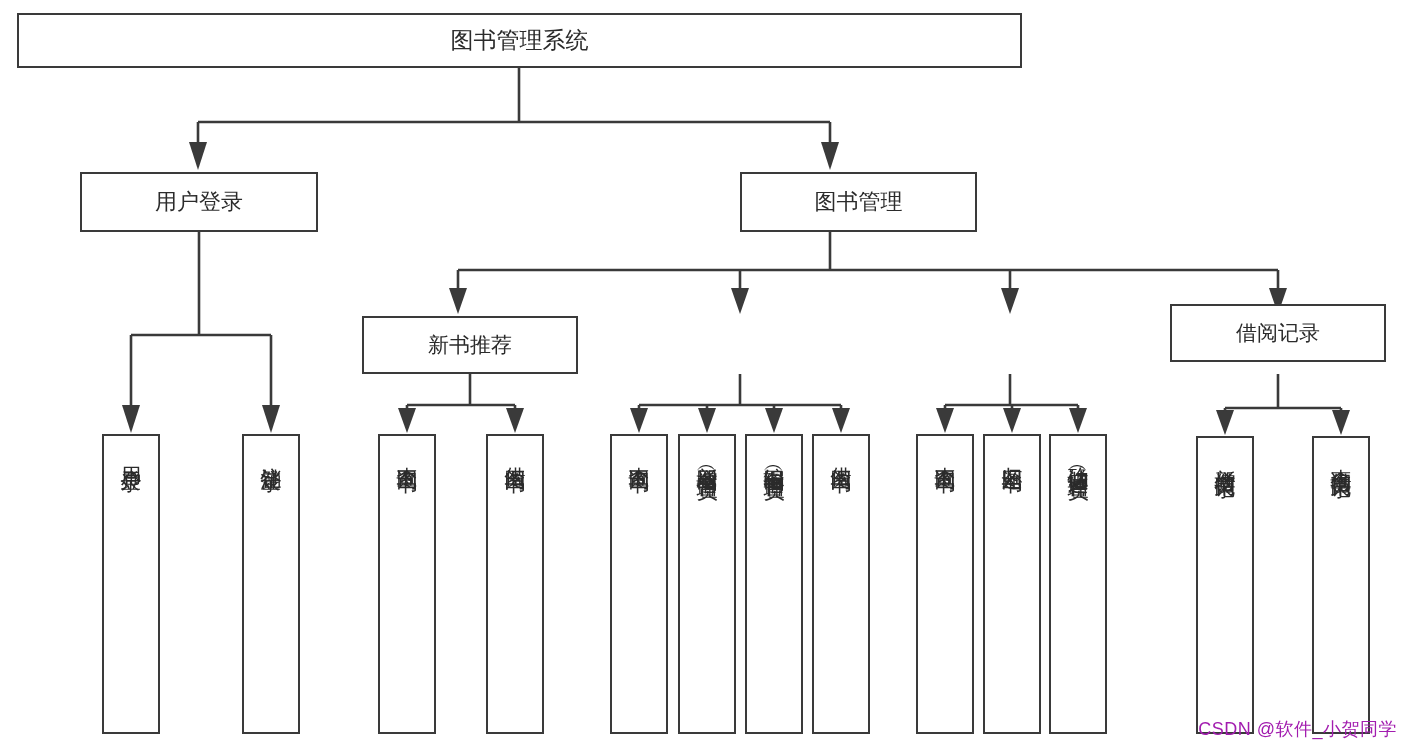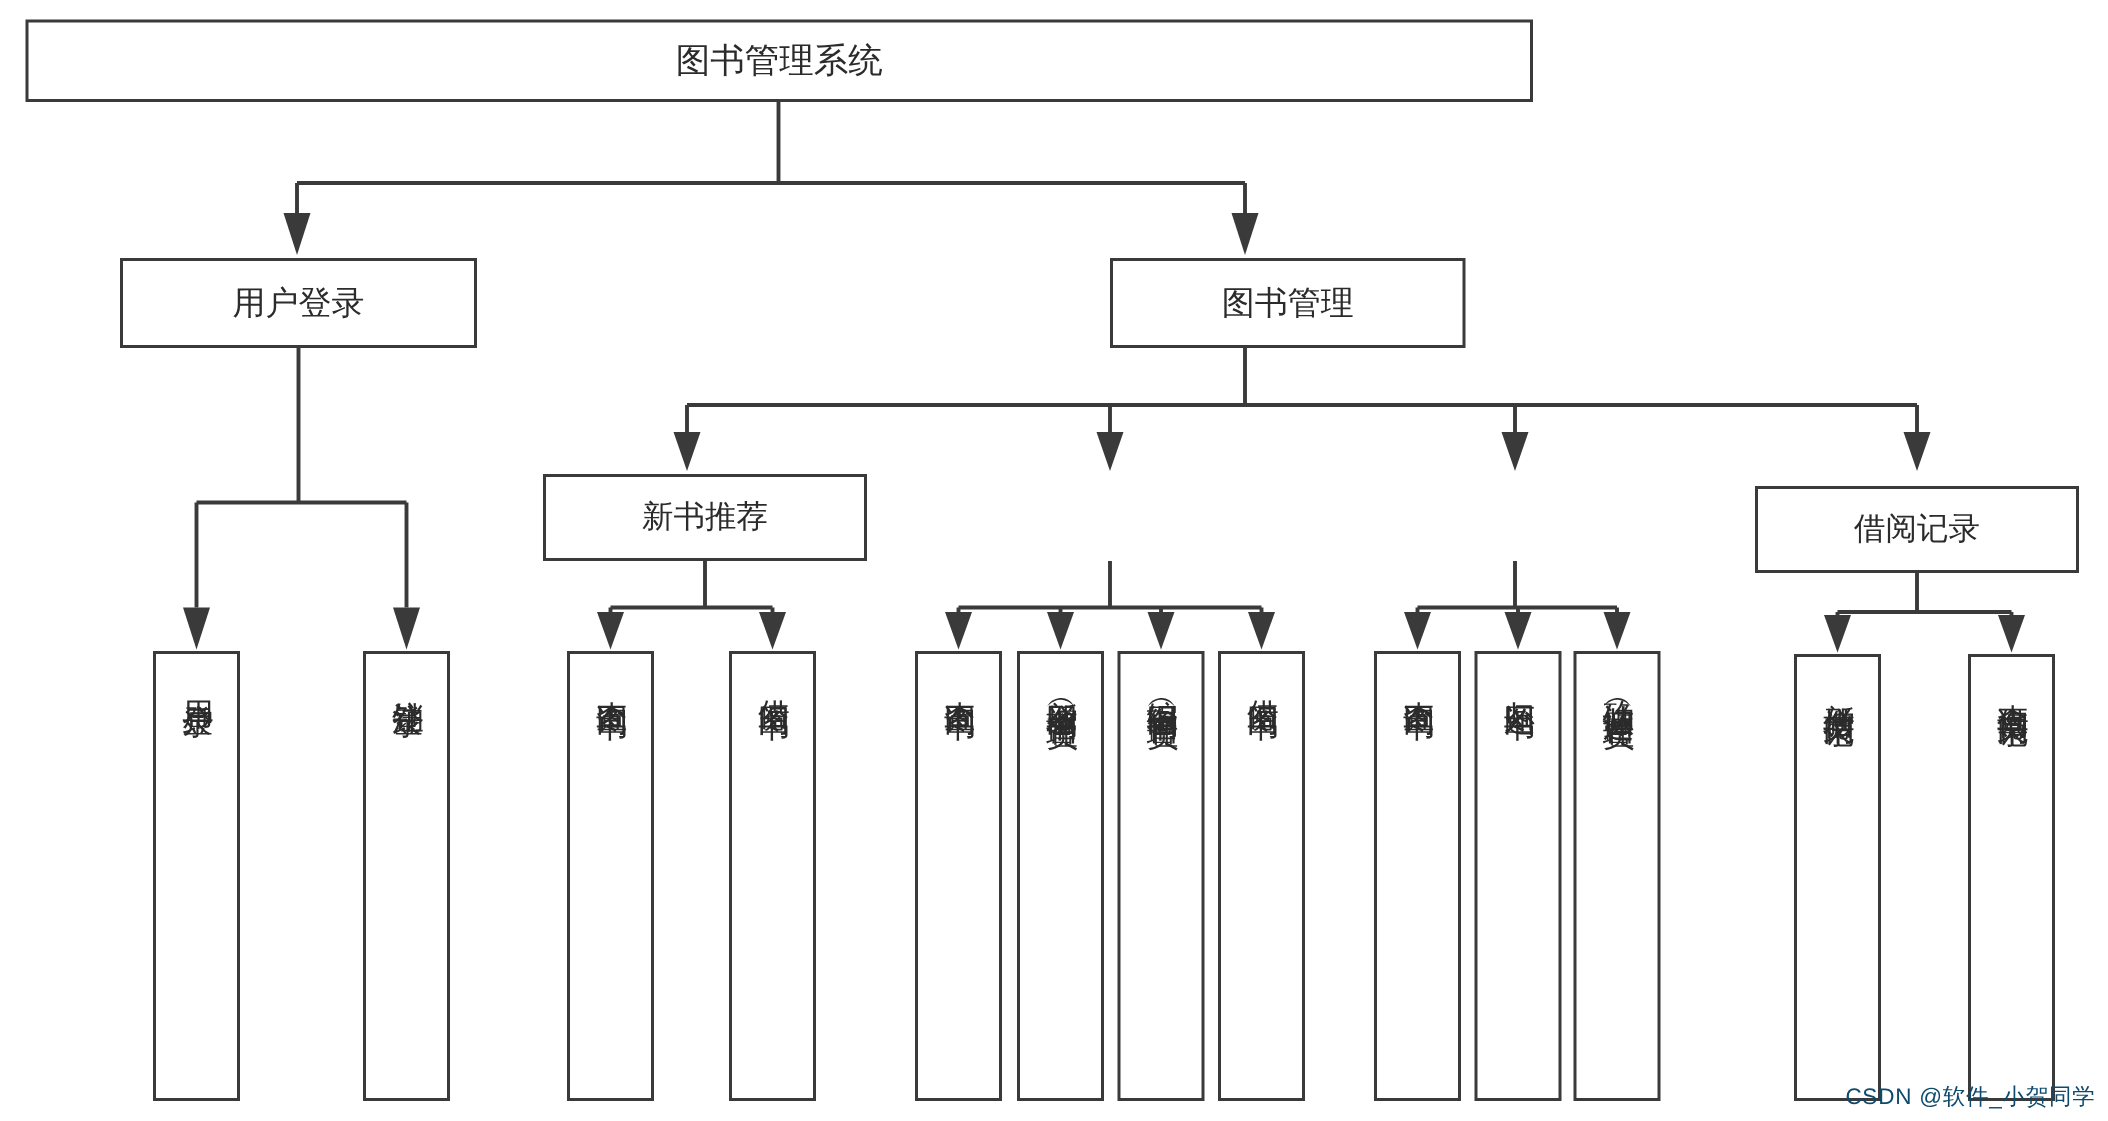--- a/index.html
+++ b/index.html
@@ -66,22 +66,22 @@
     stroke: #3a3a3a;
     stroke-width: 2.6;
     fill: none;
   }
   svg#wires polygon { fill: #3a3a3a; }
 
   #watermark {
     position: absolute;
     right: 8px;
     bottom: 6px;
-    font-size: 15px;
-    color: #0c4a6e;
+    font-size: 18px;
+    color: #a21caf;
     white-space: nowrap;
     letter-spacing: 0.5px;
   }
 </style>
 </head>
 <body>
 
 <div id="canvas">
 
   <svg id="wires" viewBox="0 0 1405 747">
@@ -153,21 +153,21 @@
   <div class="node h lvl2" style="left:80px; top:172px; width:238px; height:60px;">
     <span class="node-label">用户登录</span>
   </div>
   <div class="node h lvl2" style="left:740px; top:172px; width:237px; height:60px;">
     <span class="node-label">图书管理</span>
   </div>
 
   <div class="node h lvl3" style="left:362px; top:316px; width:216px; height:58px;">
     <span class="node-label">新书推荐</span>
   </div>
-  <div class="node h lvl3" style="left:1170px; top:324px; width:216px; height:58px;">
+  <div class="node h lvl3" style="left:1170px; top:304px; width:216px; height:58px;">
     <span class="node-label">借阅记录</span>
   </div>
 
   <div class="node v leaf" style="left:102px; top:434px; width:58px; height:300px;">
     <span class="node-label">用户登录</span>
   </div>
   <div class="node v leaf" style="left:242px; top:434px; width:58px; height:300px;">
     <span class="node-label">注销登录</span>
   </div>
 

